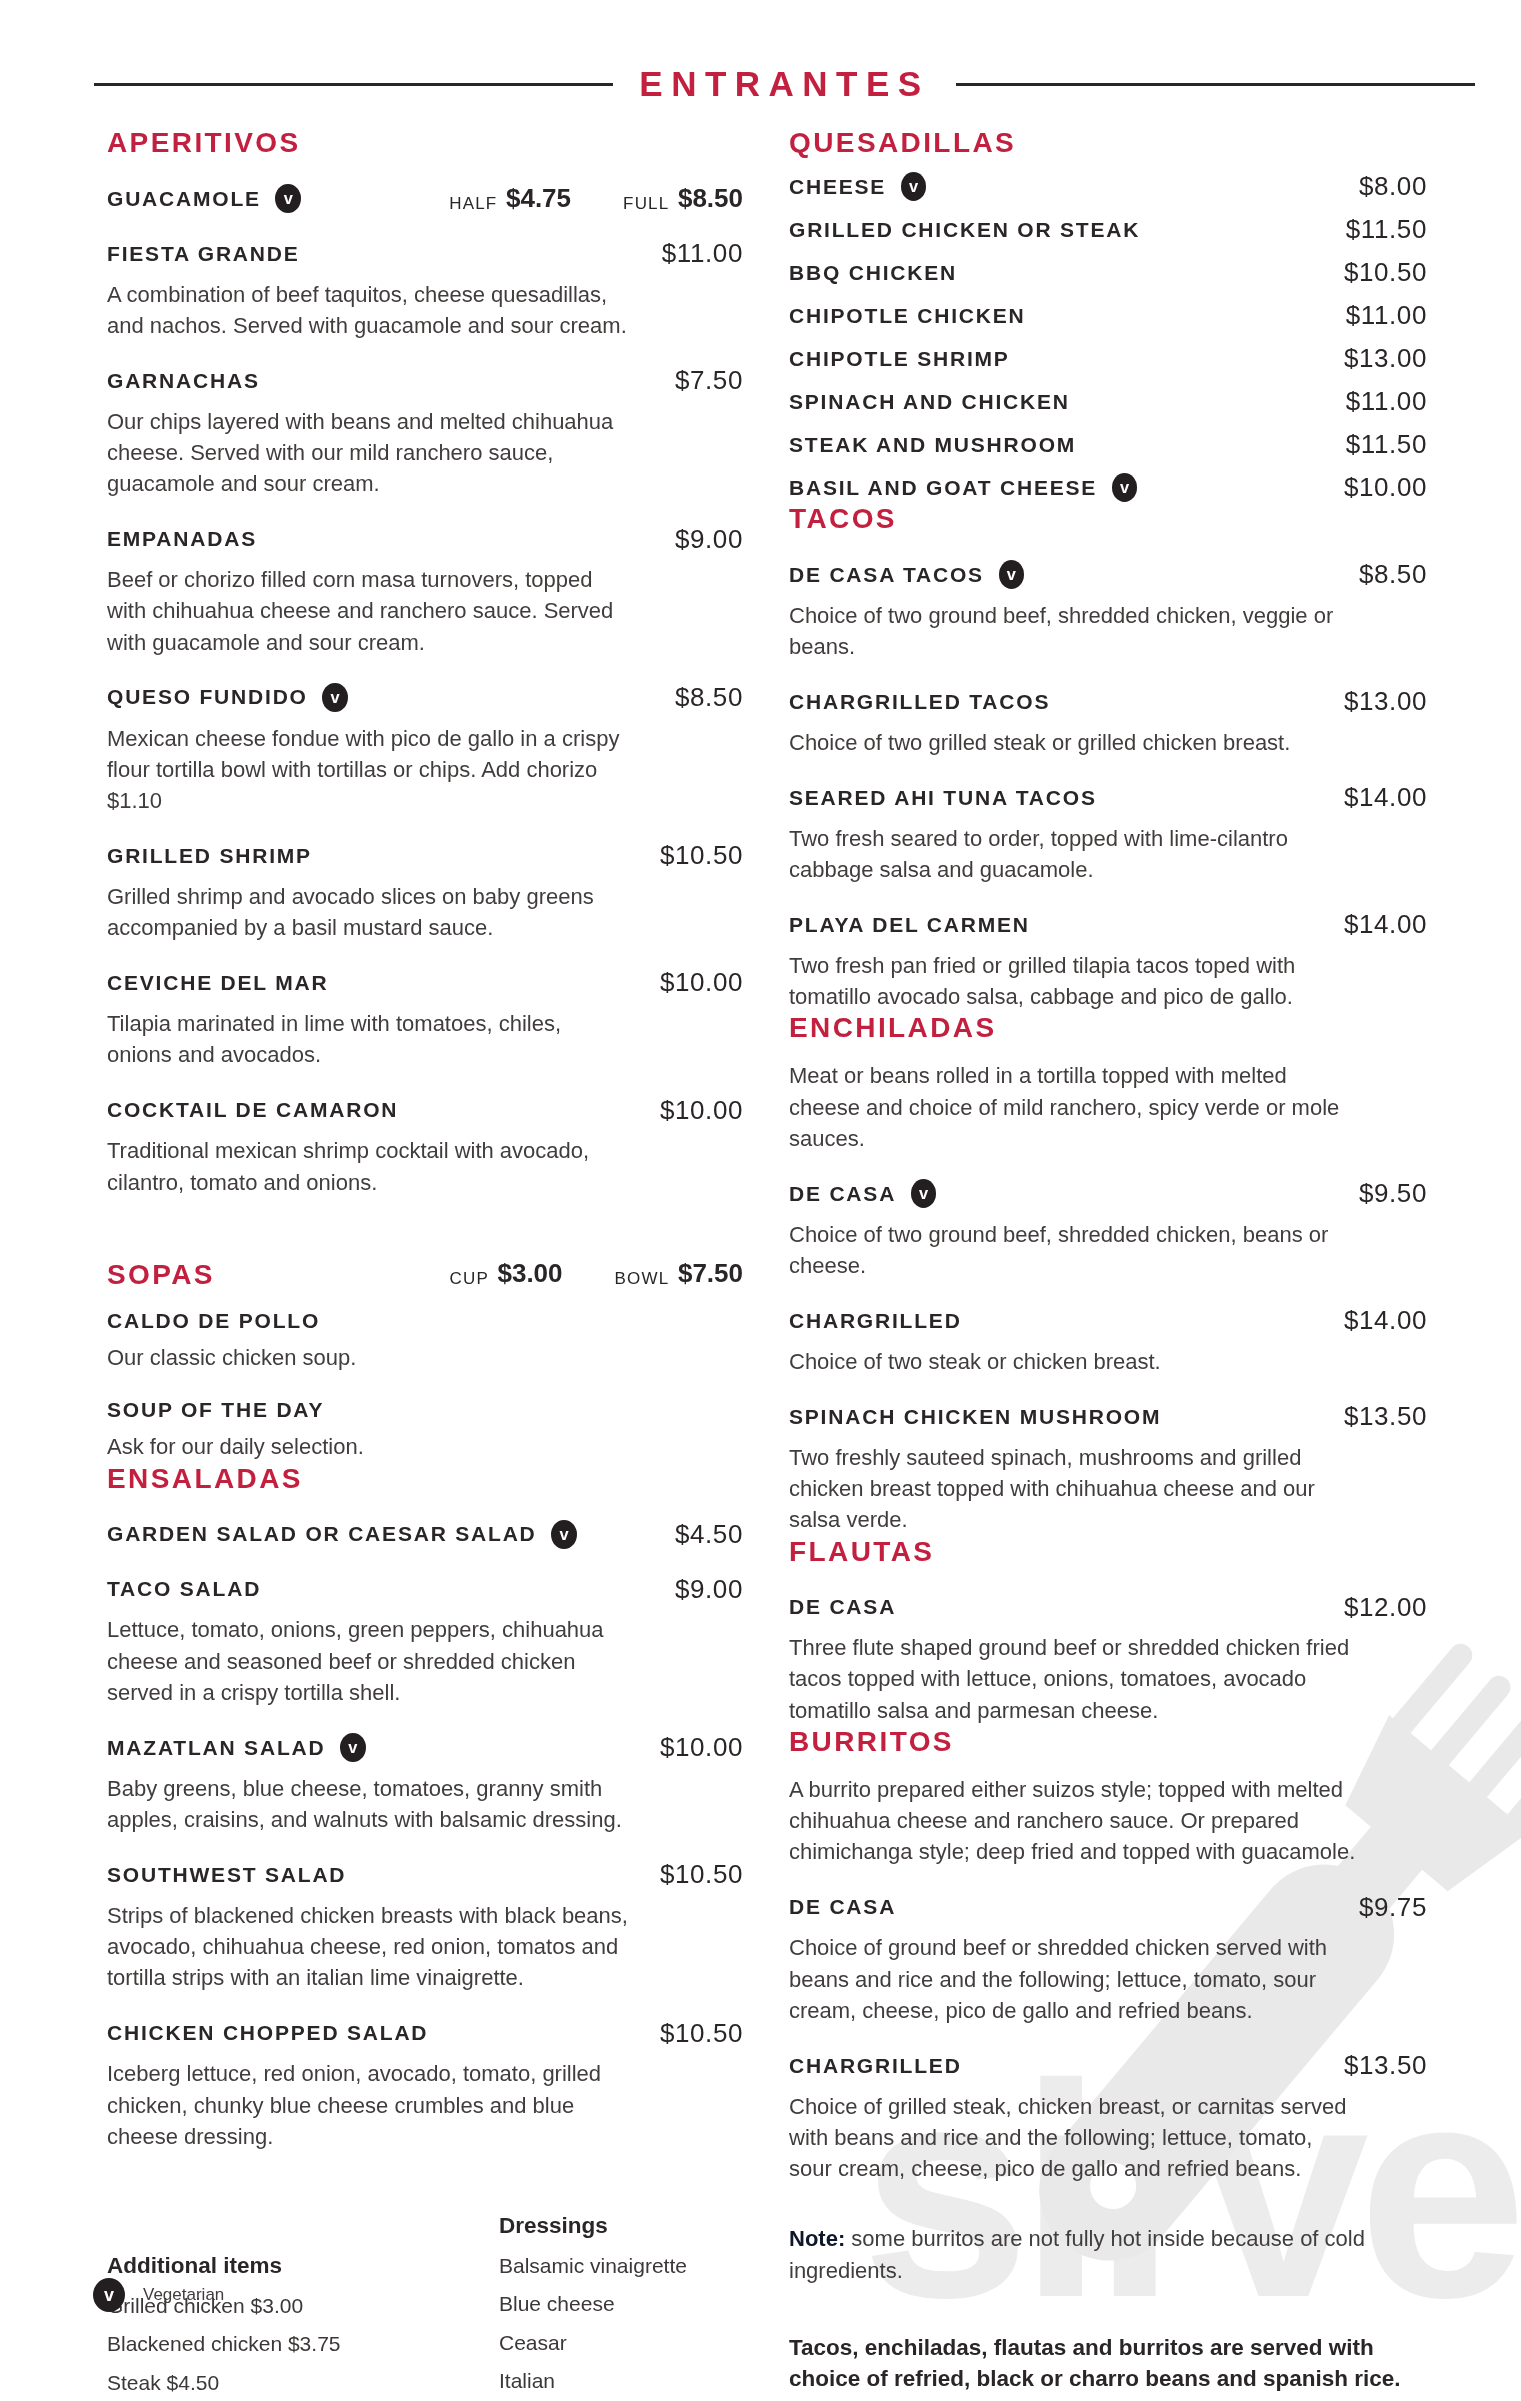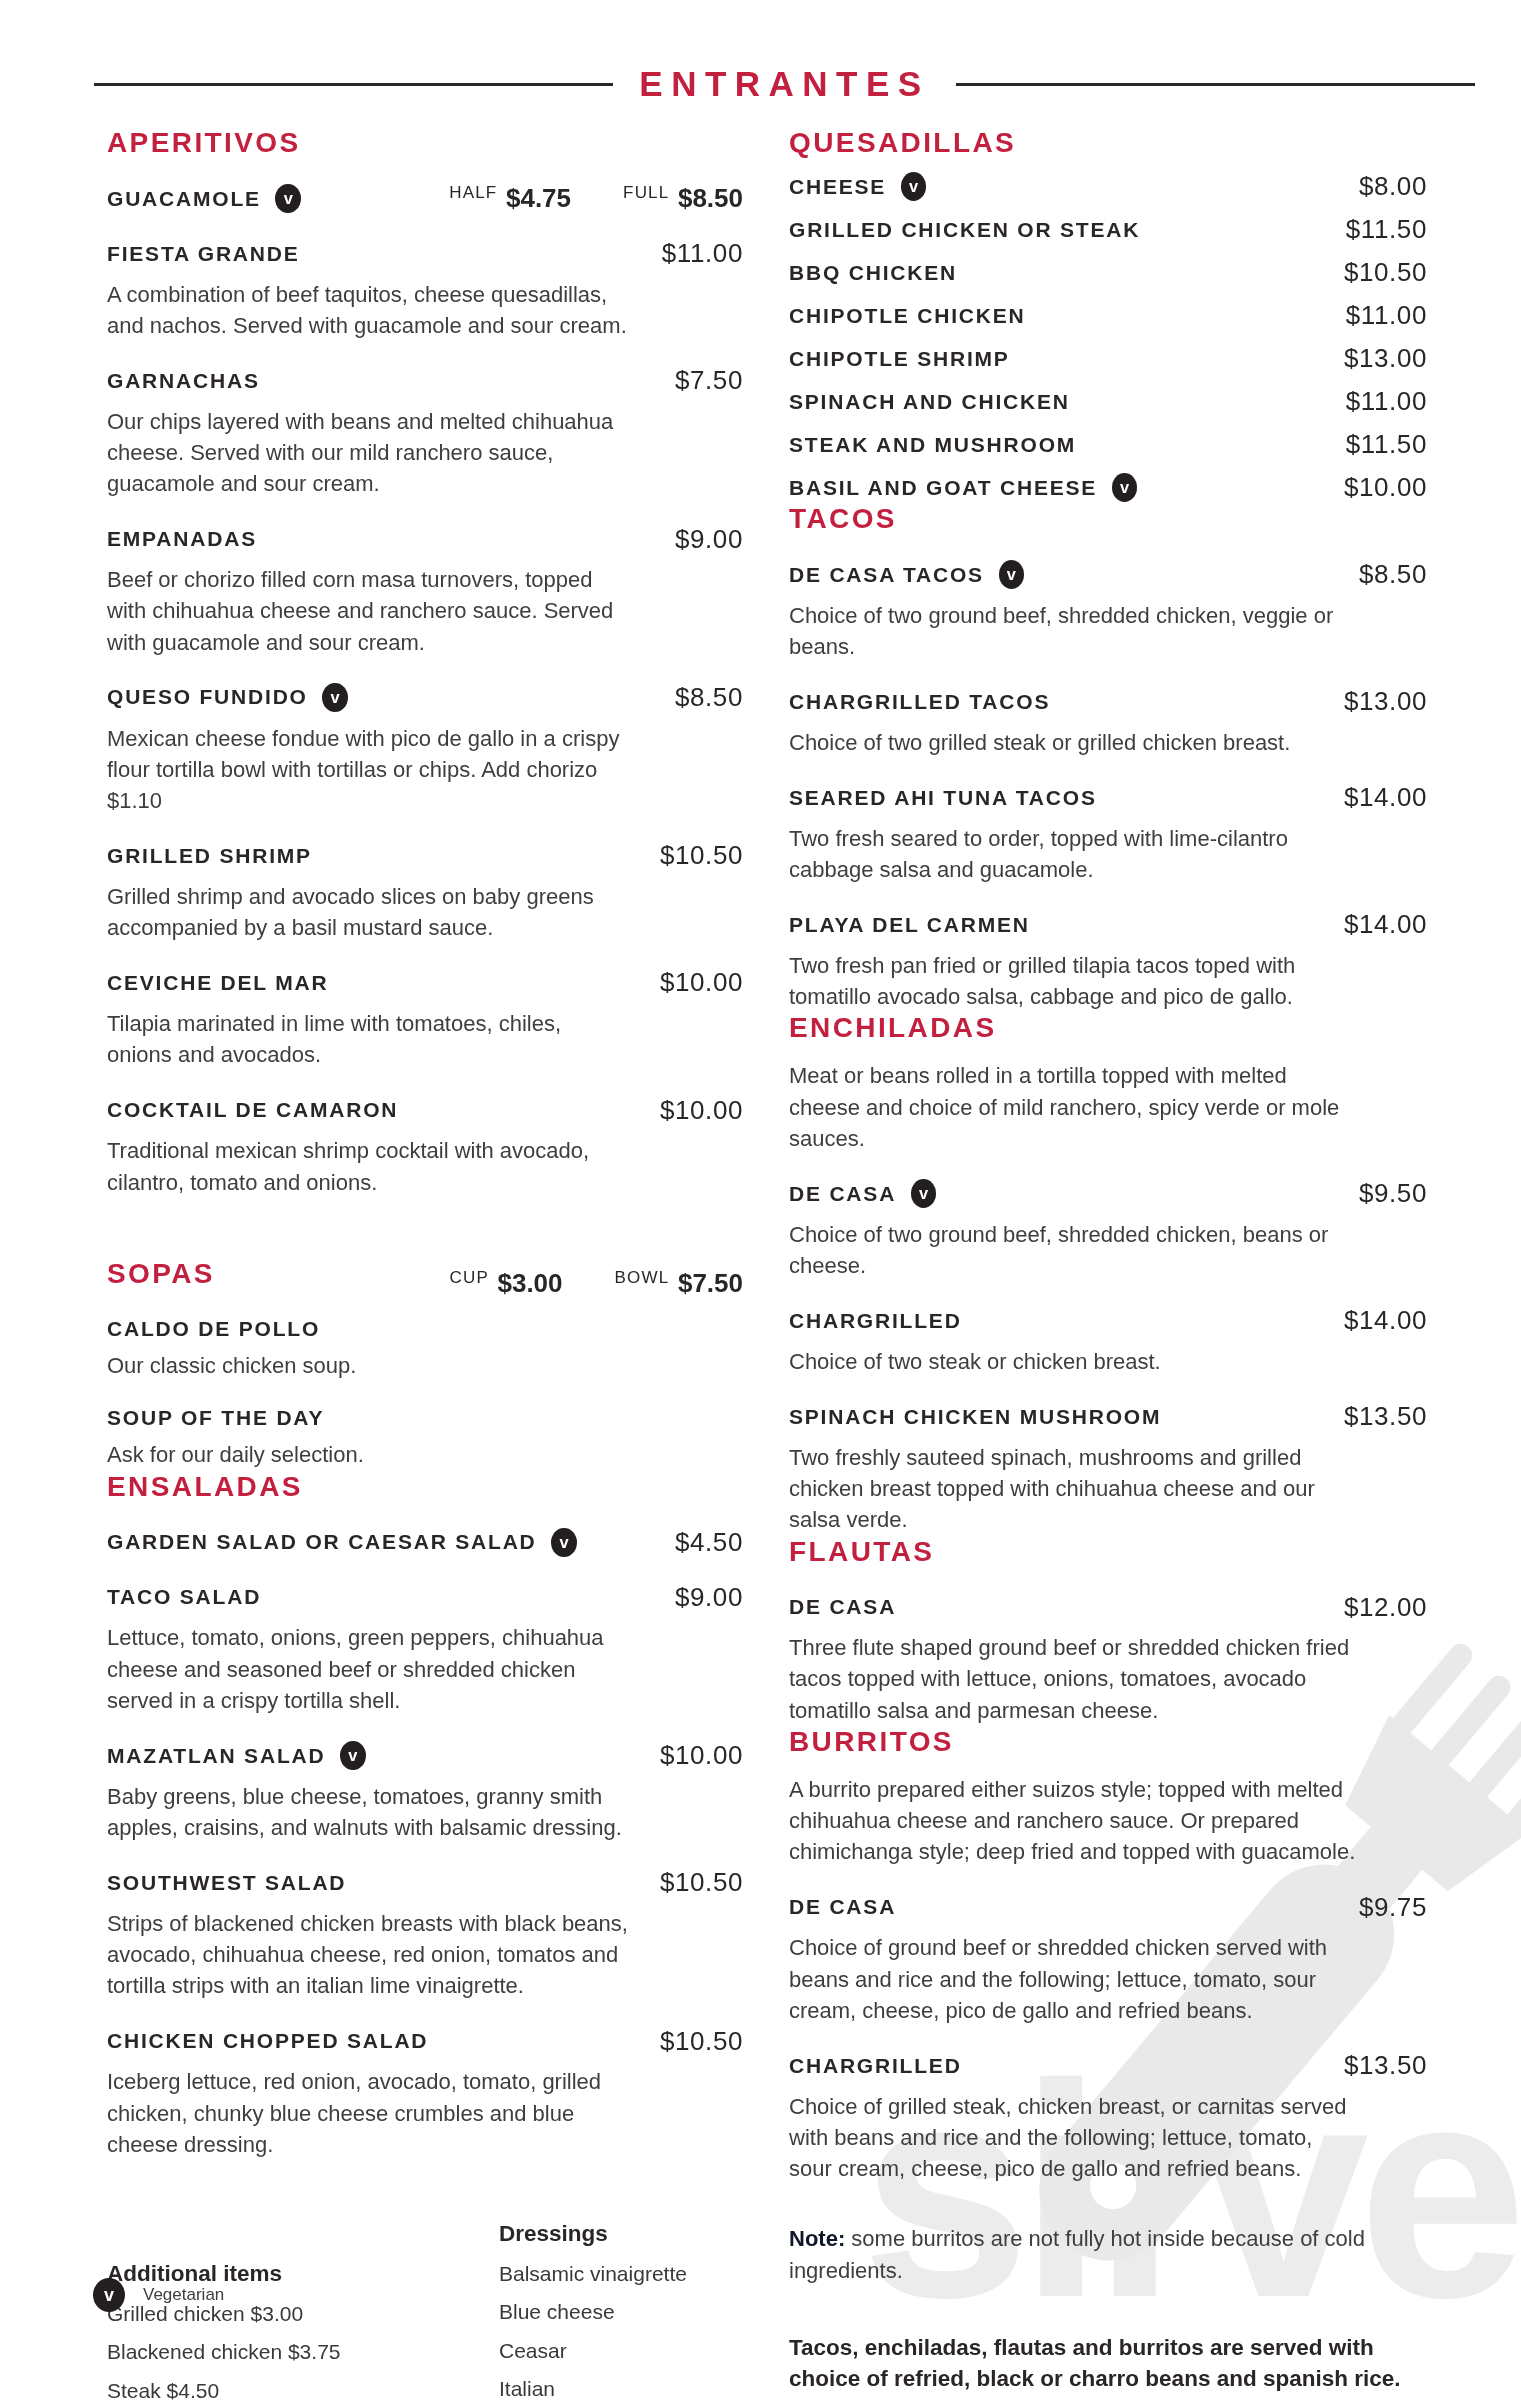--- a/index.html
+++ b/index.html
@@ -39,21 +39,21 @@
     font-size:16.4px; font-weight:700; margin-left:14.6px; flex:0 0 auto;
     text-transform:lowercase;
   }
   .desc {
     margin:9.7px 0 0 0; font-size:22px; font-weight:400; line-height:1.42;
     color:#413d3c; max-width:524px;
   }
   .col-right .desc { max-width:572px; }
   .intro { margin-top:16px; max-width:597px; }
   .sizes { margin-left:auto; display:flex; align-items:baseline; gap:52px; }
-  .pair { display:flex; align-items:flex-start; gap:8.5px; }
+  .pair { display:flex; align-items:flex-end; gap:8.5px; }
   .sz  { font-size:17px; font-weight:500; letter-spacing:1.2px; }
   .szp { font-size:26px; font-weight:700; }
   .headrow { display:flex; align-items:baseline; }
   .headrow .sizes { margin-left:auto; }
   
   .addons { display:flex; margin-top:61px; }
   .addon1 { width:392px;margin-top:40px; }
   .addon2 { flex:1; }
   .addons h3 { margin:0; font-size:22.5px; font-weight:700; }
   .addons p { margin:14.6px 0 0 0; font-size:21px; font-weight:400; color:#3c3837; }

